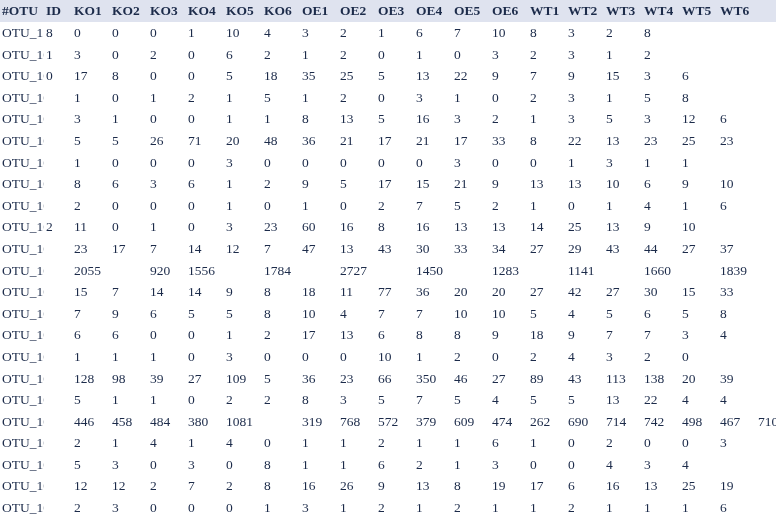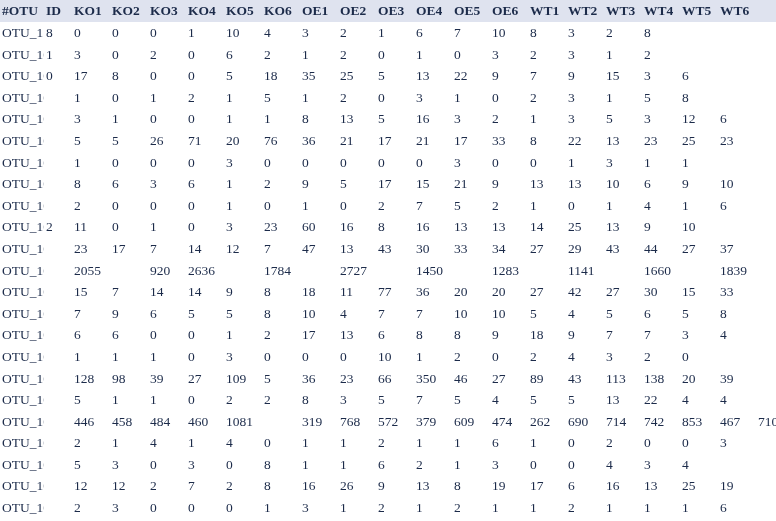--- a/index.html
+++ b/index.html
@@ -241,21 +241,21 @@
           <td></td>
         </tr>
         <tr>
           <td>OTU_1005</td>
           <td></td>
           <td>5</td>
           <td>5</td>
           <td>26</td>
           <td>71</td>
           <td>20</td>
-          <td>76</td>
+          <td>48</td>
           <td>36</td>
           <td>21</td>
           <td>17</td>
           <td>21</td>
           <td>17</td>
           <td>33</td>
           <td>8</td>
           <td>22</td>
           <td>13</td>
           <td>23</td>
@@ -377,21 +377,21 @@
           <td>27</td>
           <td>37</td>
           <td></td>
         </tr>
         <tr>
           <td>OTU_1011</td>
           <td></td>
           <td>2055</td>
           <td></td>
           <td>920</td>
-          <td>2636</td>
+          <td>1556</td>
           <td></td>
           <td>1784</td>
           <td></td>
           <td>2727</td>
           <td></td>
           <td>1450</td>
           <td></td>
           <td>1283</td>
           <td></td>
           <td>1141</td>
@@ -538,34 +538,34 @@
           <td>4</td>
           <td>4</td>
           <td></td>
         </tr>
         <tr>
           <td>OTU_1019</td>
           <td></td>
           <td>446</td>
           <td>458</td>
           <td>484</td>
-          <td>460</td>
+          <td>380</td>
           <td>1081</td>
           <td></td>
           <td>319</td>
           <td>768</td>
           <td>572</td>
           <td>379</td>
           <td>609</td>
           <td>474</td>
           <td>262</td>
           <td>690</td>
           <td>714</td>
           <td>742</td>
-          <td>853</td>
+          <td>498</td>
           <td>467</td>
           <td>710</td>
         </tr>
         <tr>
           <td>OTU_1020</td>
           <td></td>
           <td>2</td>
           <td>1</td>
           <td>4</td>
           <td>1</td>

